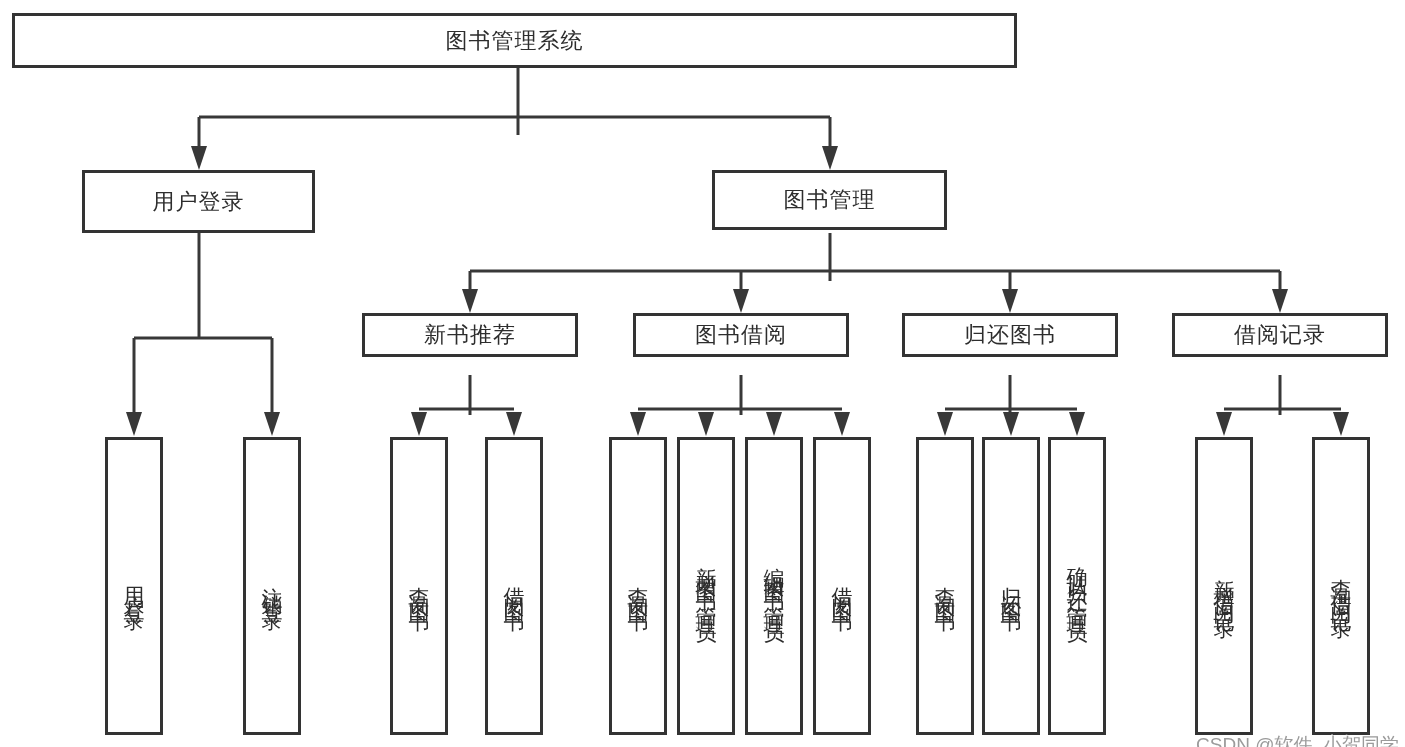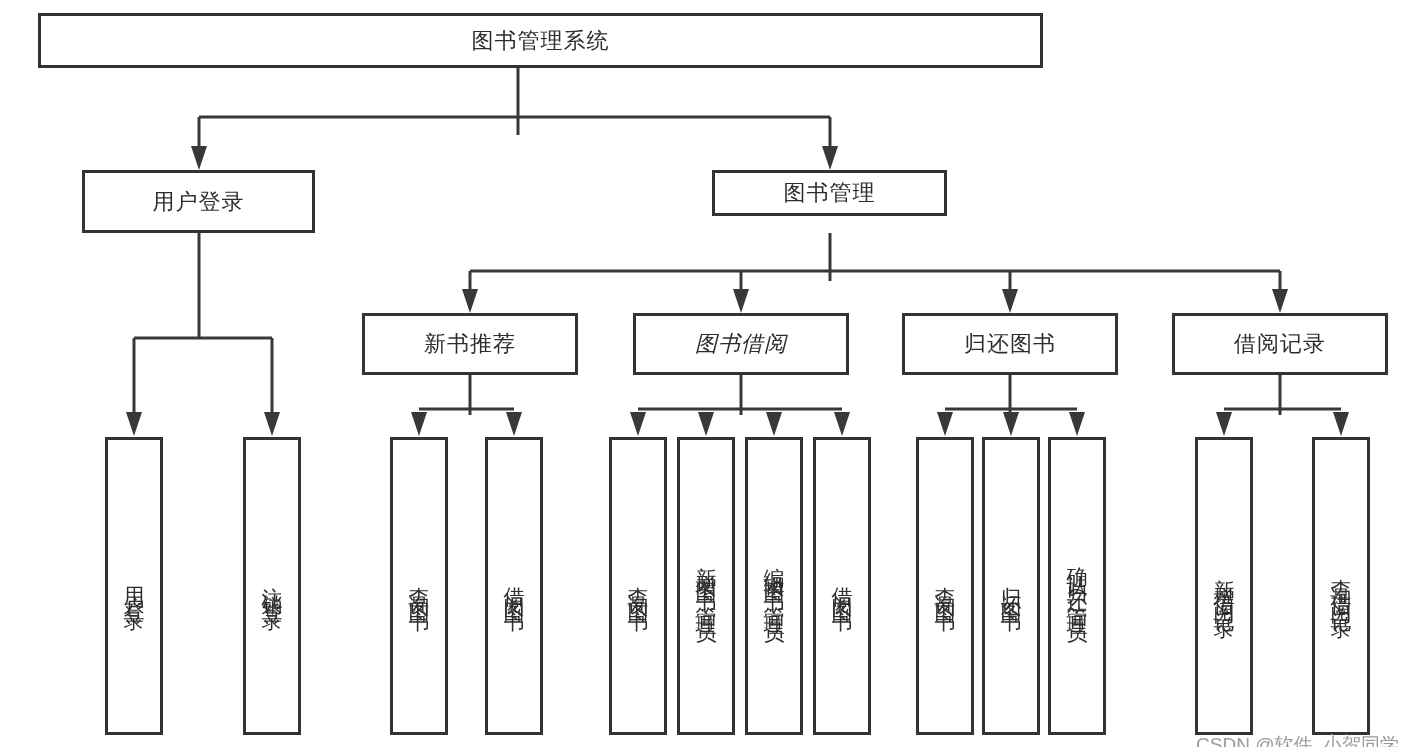--- a/index.html
+++ b/index.html
@@ -29,26 +29,26 @@
     background: #ffffff;
     border: 3px solid #333333;
     display: flex;
     align-items: center;
     justify-content: center;
     color: #2d2d2d;
     font-size: 22px;
     letter-spacing: 1px;
     z-index: 2;
   }
-  .node.root   { left: 38px;  top: 13px;  width: 1005px; height: 55px; }
+  .node.root   { left: 12px;  top: 13px;  width: 1005px; height: 55px; }
   .node.lvl2a  { left: 82px;  top: 170px; width: 233px;  height: 63px; }
-  .node.lvl2b  { left: 712px; top: 170px; width: 235px;  height: 46px; }
-  .node.lvl3   { top: 313px; width: 216px; height: 62px; }
+  .node.lvl2b  { left: 712px; top: 170px; width: 235px;  height: 60px; }
+  .node.lvl3   { top: 313px; width: 216px; height: 44px; }
   .node.l3-0 { left: 362px; }
-  .node.l3-1 { left: 633px; font-style: italic; }
+  .node.l3-1 { left: 633px; }
   .node.l3-2 { left: 902px; }
   .node.l3-3 { left: 1172px; }
   .node.leaf {
     top: 437px;
     width: 58px;
     height: 298px;
     font-size: 21px;
     letter-spacing: 0;
   }
   .leaf-text {

